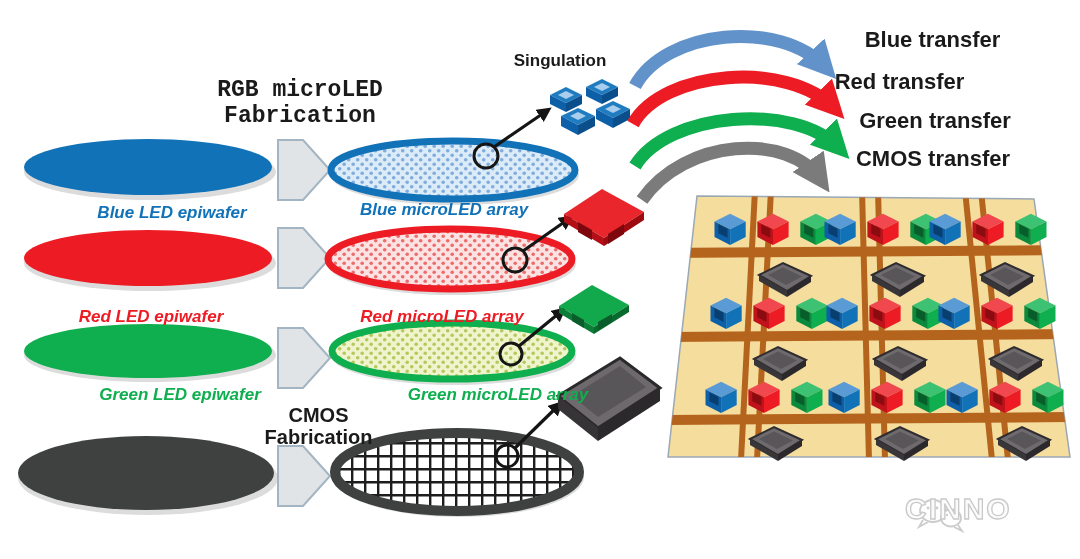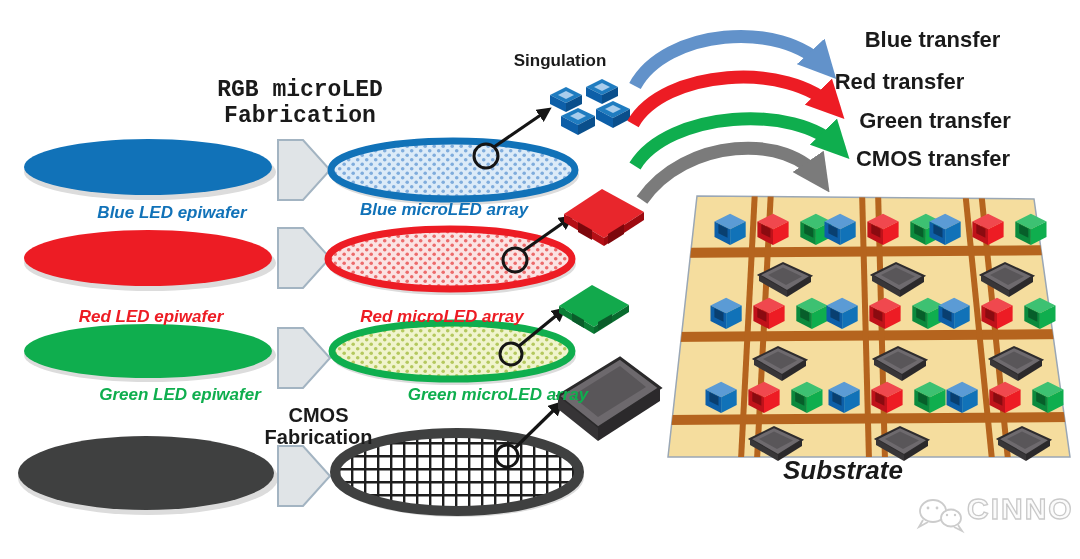--- a/index.html
+++ b/index.html
@@ -295,19 +295,18 @@
 
 <div class="lbl t-red italic fz21" style="left:347px;top:292px;width:190px;">Red microLED array</div>
 <div class="lbl t-blue italic fz21" style="left:349px;top:200px;width:190px;">Blue microLED array</div>
 <div class="lbl t-green italic fz21" style="left:354px;top:385px;width:200px;">Green microLED array</div>
 
 <div class="lbl t-black fz22" style="left:845px;top:28px;width:175px;">Blue transfer</div>
 <div class="lbl t-black fz22" style="left:812px;top:70px;width:175px;">Red transfer</div>
 <div class="lbl t-black fz22" style="left:845px;top:109px;width:180px;">Green transfer</div>
 <div class="lbl t-black fz22" style="left:843px;top:147px;width:180px;">CMOS transfer</div>
 
-<div class="lbl t-black italic fz26" style="left:763px;top:456px;width:160px;">Substrate</div>
 
 <div class="watermark">
-  <span class="wm-text" style="margin-left:62px">CINNO</span>
+  <span class="wm-text" style="">CINNO</span>
 </div>
 
 </div>
 
 </body></html>

